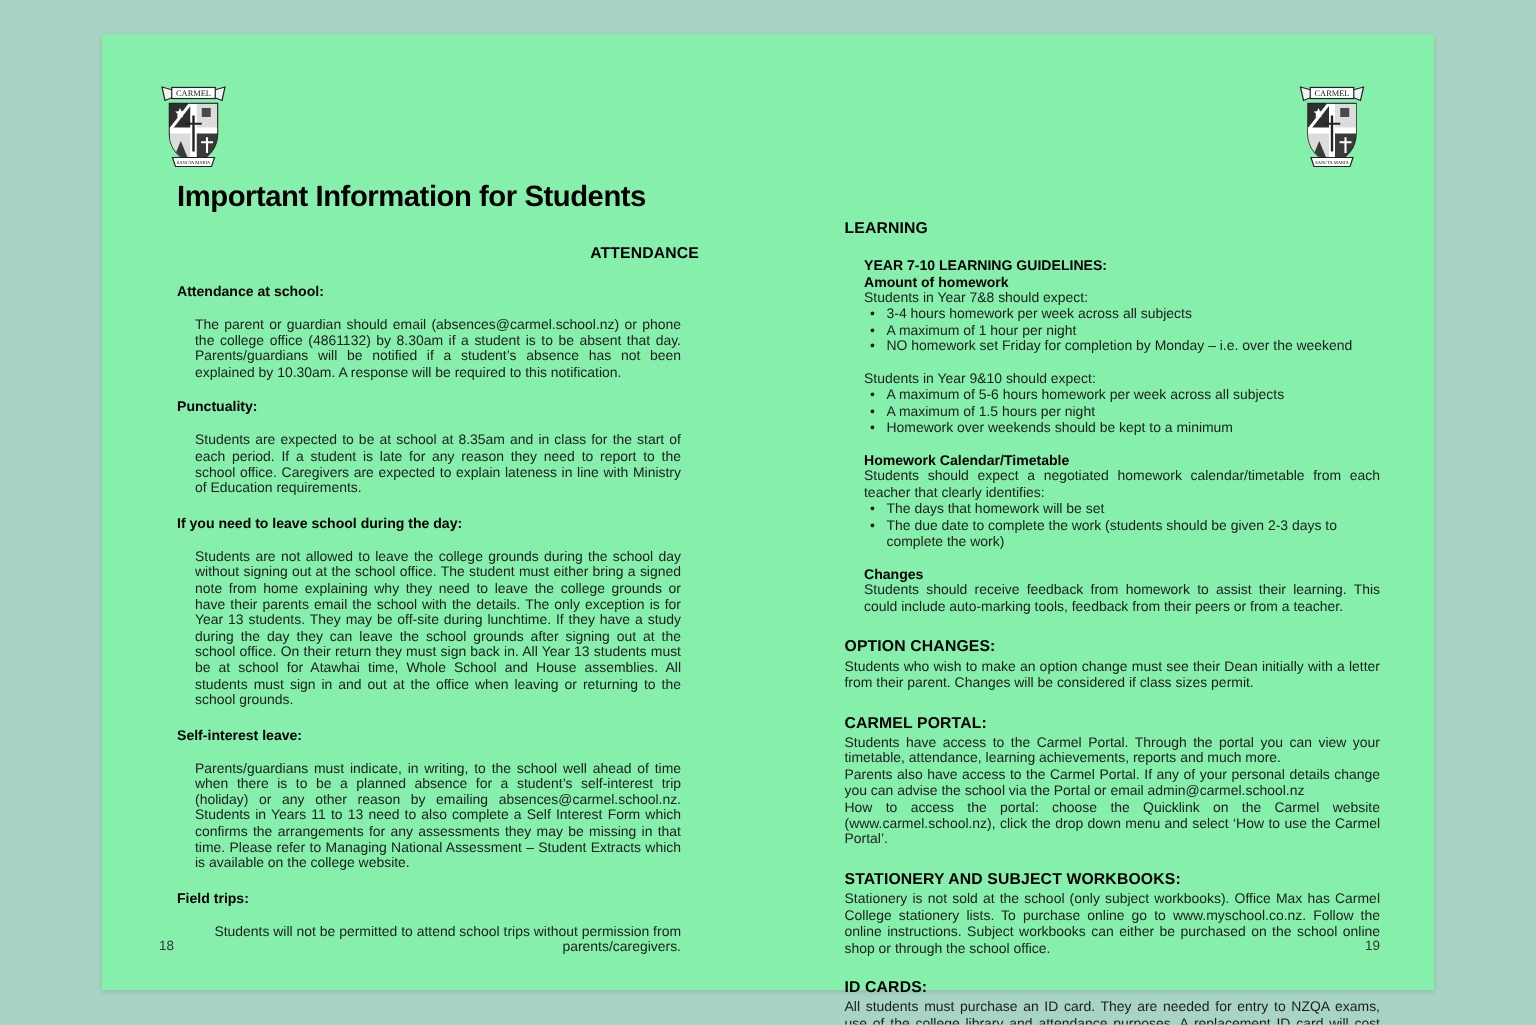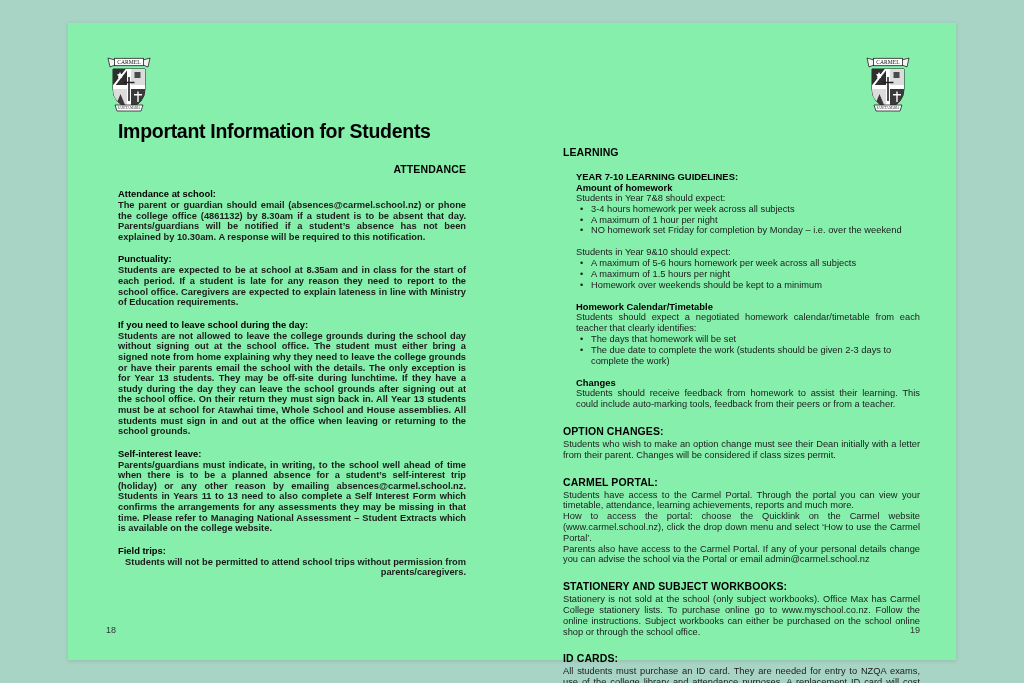--- a/index.html
+++ b/index.html
@@ -27,21 +27,21 @@
     margin:0 0 20px 12px;white-space:nowrap;
   }
   .section-head{
     font-size:10.5px;font-weight:bold;color:#000;letter-spacing:0.1px;
     margin:0 0 13px 0;
     text-align:right;
   }
   .subsection{margin:0 0 11px 12px;width:348px;}
   .sub-head{font-size:9.4px;font-weight:bold;color:#000;margin:0 0 1px 0;}
   .body-text{
-    font-size:9.3px;line-height:10.6px;margin:0;text-align:justify;color:#1c1c1c;font-weight:bold;
+    font-size:9.3px;line-height:10.6px;margin:12px;text-align:justify;color:#1c1c1c;
   }
   .body-text.no-justify{text-align:right;}
 
   
   .r-section{margin-top:15px;}
   .r-section:first-child{margin-top:0;}
   .r-head{font-size:10.5px;font-weight:bold;color:#000;margin:0 0 2px 0;letter-spacing:0.1px;}
   .r-head.learning{margin-bottom:13px;}
   .learn-inner{margin-left:13px;width:344px;}
   .learn-sub{font-size:9.4px;font-weight:bold;color:#000;margin:0;}
@@ -176,22 +176,22 @@
     </div>
 
     <div class="r-section">
       <h2 class="r-head">OPTION CHANGES:</h2>
       <p class="r-body">Students who wish to make an option change must see their Dean initially with a letter from their parent. Changes will be considered if class sizes permit.</p>
     </div>
 
     <div class="r-section">
       <h2 class="r-head">CARMEL PORTAL:</h2>
       <p class="r-body">Students have access to the Carmel Portal. Through the portal you can view your timetable, attendance, learning achievements, reports and much more.</p>
+      <p class="r-body">Parents also have access to the Carmel Portal. If any of your personal details change you can advise the school via the Portal or email admin@carmel.school.nz</p>
       <p class="r-body">How to access the portal: choose the Quicklink on the Carmel website (www.carmel.school.nz), click the drop down menu and select ‘How to use the Carmel Portal’.</p>
-      <p class="r-body">Parents also have access to the Carmel Portal. If any of your personal details change you can advise the school via the Portal or email admin@carmel.school.nz</p>
     </div>
 
     <div class="r-section">
       <h2 class="r-head">STATIONERY AND SUBJECT WORKBOOKS:</h2>
       <p class="r-body">Stationery is not sold at the school (only subject workbooks). Office Max has Carmel College stationery lists. To purchase online go to www.myschool.co.nz. Follow the online instructions. Subject workbooks can either be purchased on the school online shop or through the school office.</p>
     </div>
 
     <div class="r-section">
       <h2 class="r-head">ID CARDS:</h2>
       <p class="r-body">All students must purchase an ID card. They are needed for entry to NZQA exams, use of the college library and attendance purposes. A replacement ID card will cost $8.00.</p>

